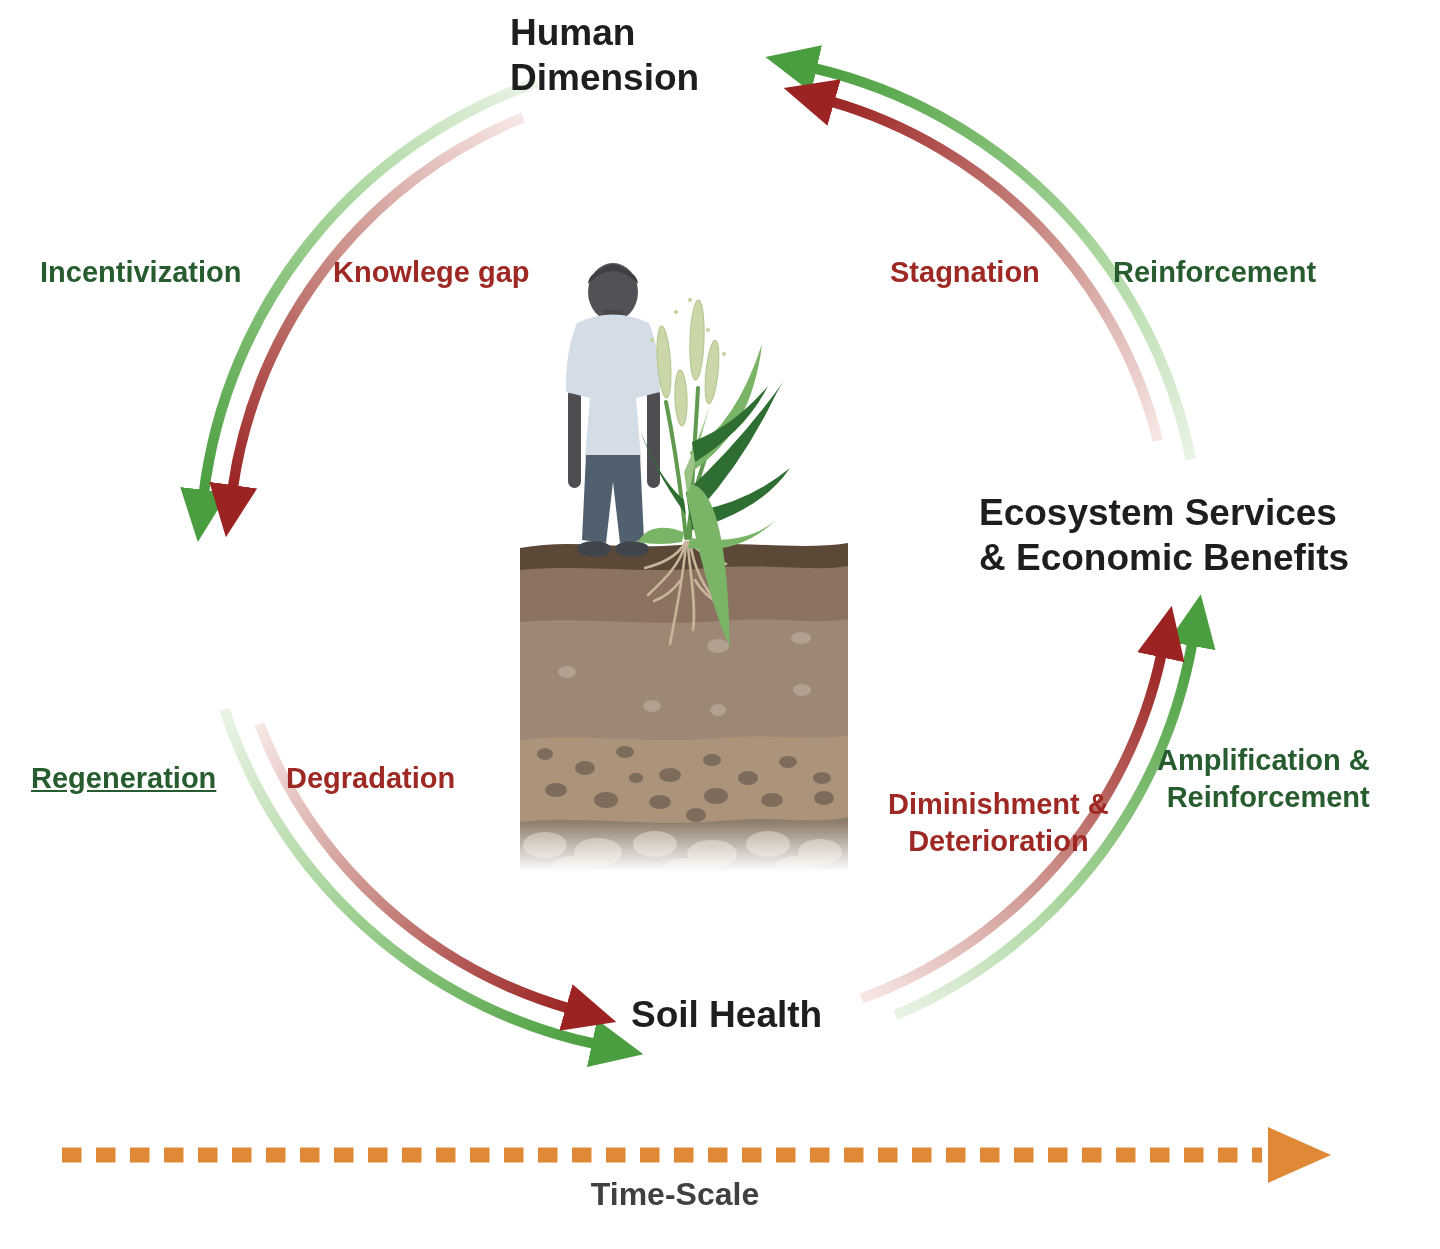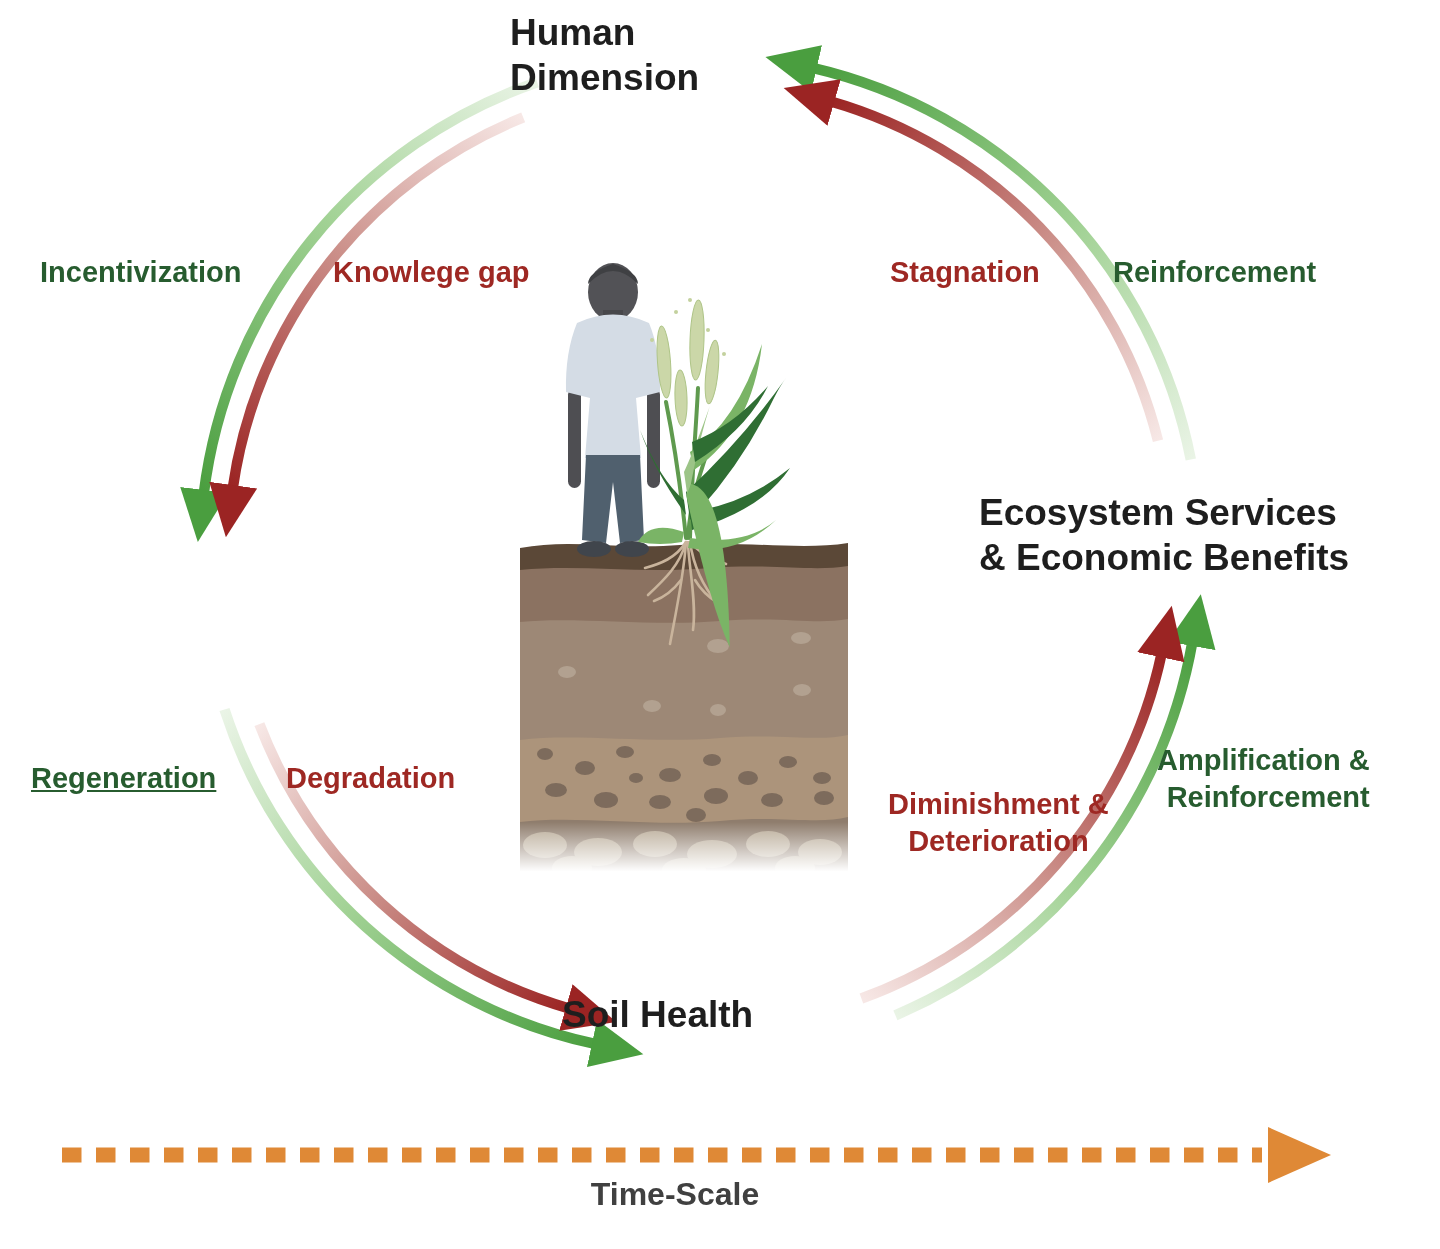--- a/index.html
+++ b/index.html
@@ -215,21 +215,21 @@
     </g>
   </svg>
 
   <div class="label node center" style="left:510px;top:10px;width:350px;">Human
 Dimension</div>
 
 
   <div class="label node center" style="left:979px;top:490px;width:440px;">Ecosystem Services
 &amp; Economic Benefits</div>
 
-  <div class="label node center" style="left:562px;top:992px;width:260px;">Soil Health</div>
+  <div class="label node center" style="left:631px;top:992px;width:260px;">Soil Health</div>
 
   <div class="label edge green" style="left:40px;top:254px;">Incentivization</div>
 
   <div class="label edge red" style="left:333px;top:254px;">Knowlege gap</div>
 
   <div class="label edge red" style="left:890px;top:254px;">Stagnation</div>
 
   <div class="label edge green" style="left:1113px;top:254px;">Reinforcement</div>
 
   <div class="label edge green" style="left:31px;top:760px;text-decoration:underline;">Regeneration</div>

